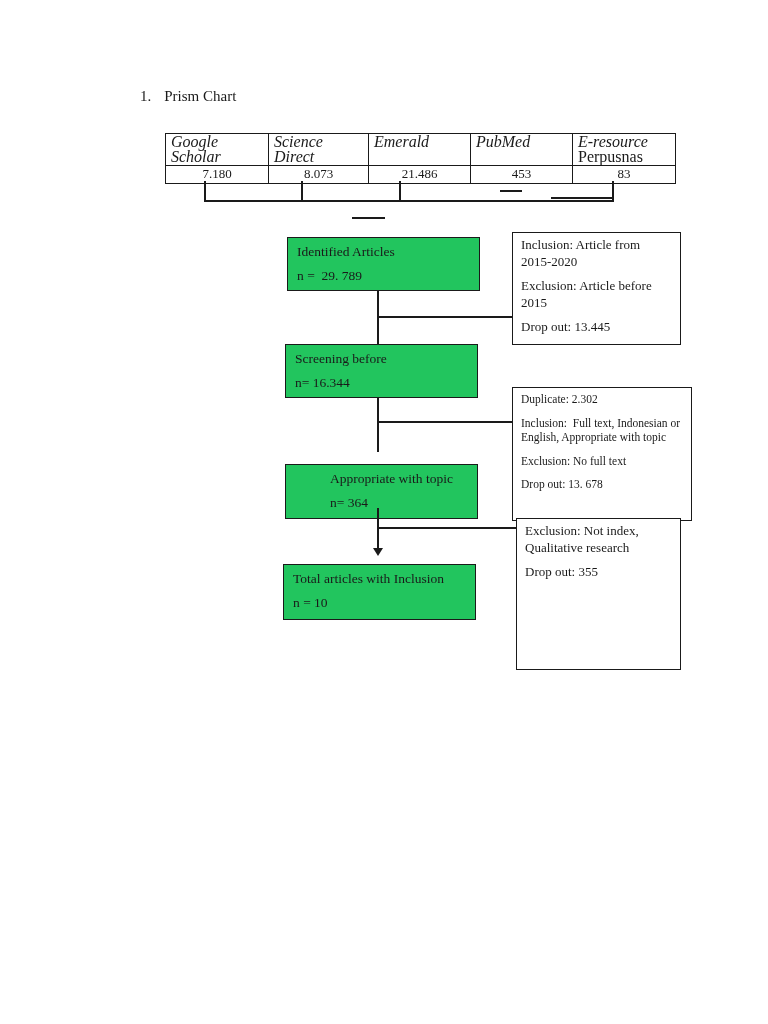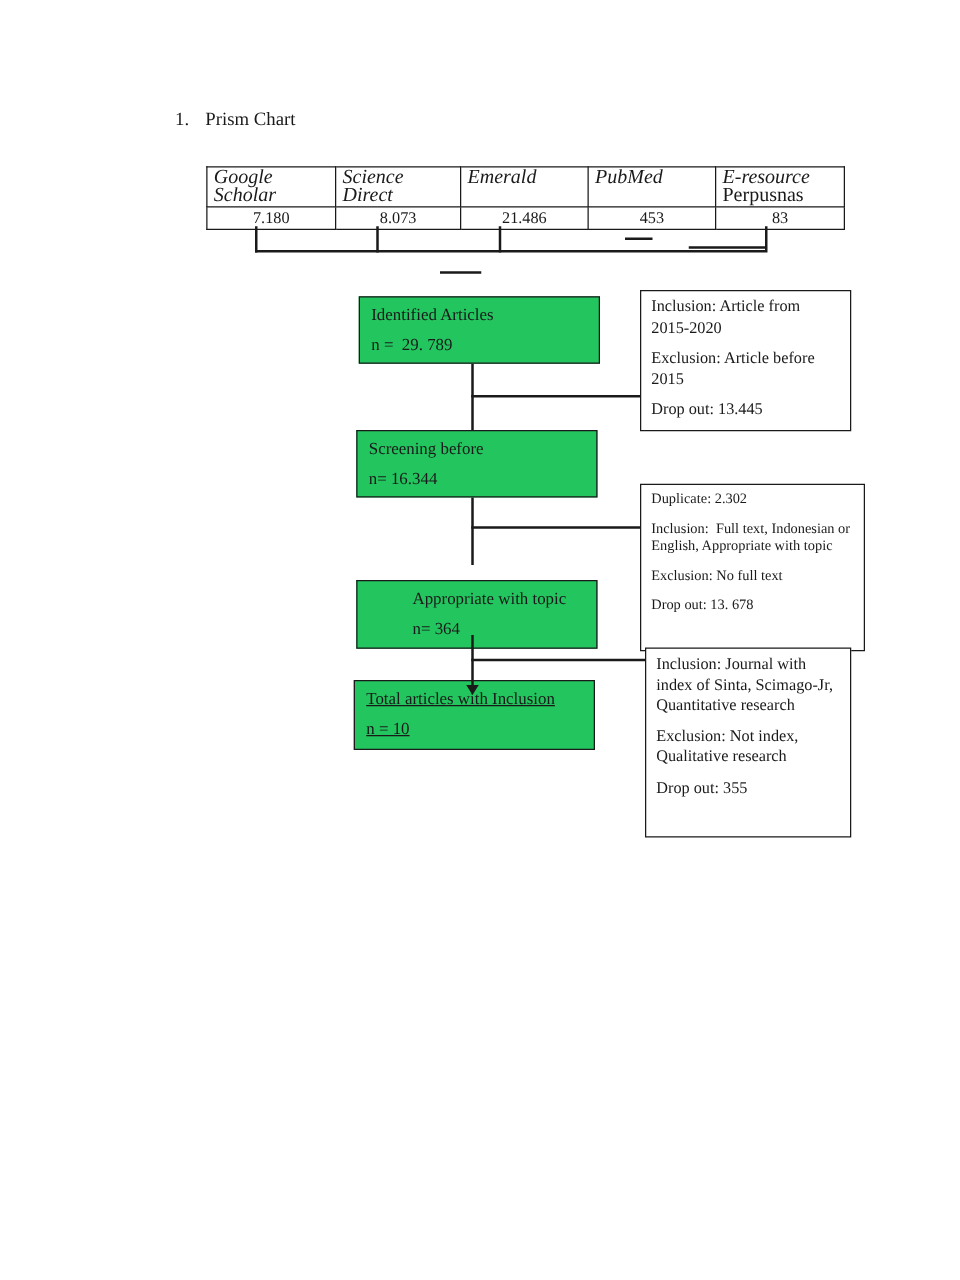--- a/index.html
+++ b/index.html
@@ -112,40 +112,39 @@
   <div class="flowbox" style="left:285px;top:344px;width:193px;height:54px;">
     <div>Screening before</div>
     <div class="nval">n= 16.344</div>
   </div>
 
   <div class="flowbox" style="left:285px;top:464px;width:193px;height:55px;padding-left:44px;">
     <div>Appropriate with topic</div>
     <div class="nval">n= 364</div>
   </div>
 
-  <div class="flowbox" style="left:283px;top:544px;width:193px;height:56px;text-decoration:underline;">
+  <div class="flowbox" style="left:283px;top:564px;width:193px;height:56px;">
     <div>Total articles with Inclusion</div>
     <div class="nval">n = 10</div>
   </div>
 
   <div class="sidebox sb-lg" style="left:512px;top:232px;width:169px;height:113px;">
     <p>Inclusion: Article from 2015-2020</p>
     <p>Exclusion: Article before 2015</p>
     <p>Drop out: 13.445</p>
   </div>
 
   <div class="sidebox sb-sm" style="left:512px;top:371px;width:180px;height:134px;margin-top:16px;">
     <p>Duplicate: 2.302</p>
     <p>Inclusion:  Full text, Indonesian or English, Appropriate with topic</p>
     <p>Exclusion: No full text</p>
     <p>Drop out: 13. 678</p>
   </div>
 
   <div class="sidebox sb-lg" style="left:516px;top:518px;width:165px;height:152px;">
-    <p>Inclusion: Journal with index of Sinta, Scimago-Jr, Quantitative research</p>
     <p>Exclusion: Not index, Qualitative research</p>
     <p>Drop out: 355</p>
   </div>
 
   <div class="vline" style="left:377px;top:291px;height:53px;"></div>
   <div class="hline" style="left:377px;top:316px;width:135px;"></div>
 
   <div class="vline" style="left:377px;top:398px;height:54px;"></div>
   <div class="hline" style="left:377px;top:421px;width:135px;"></div>
 

